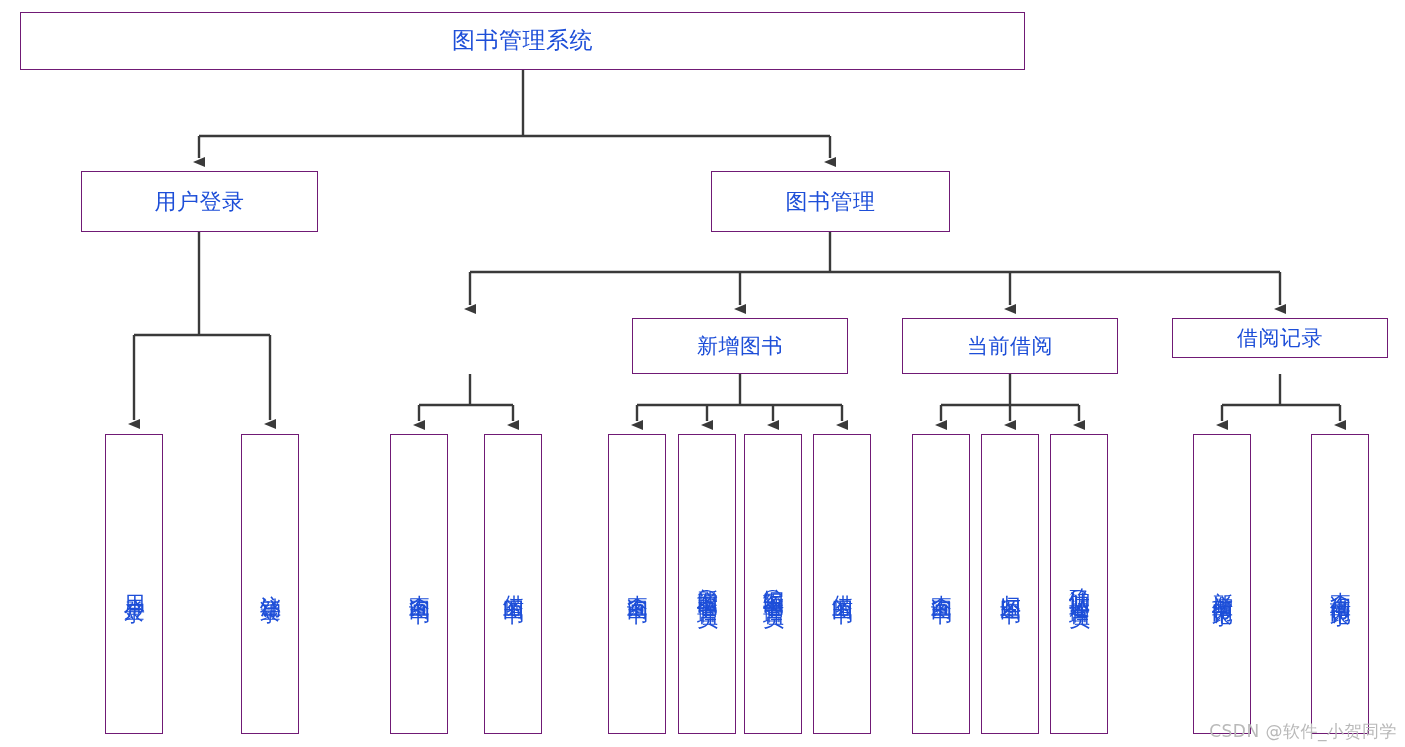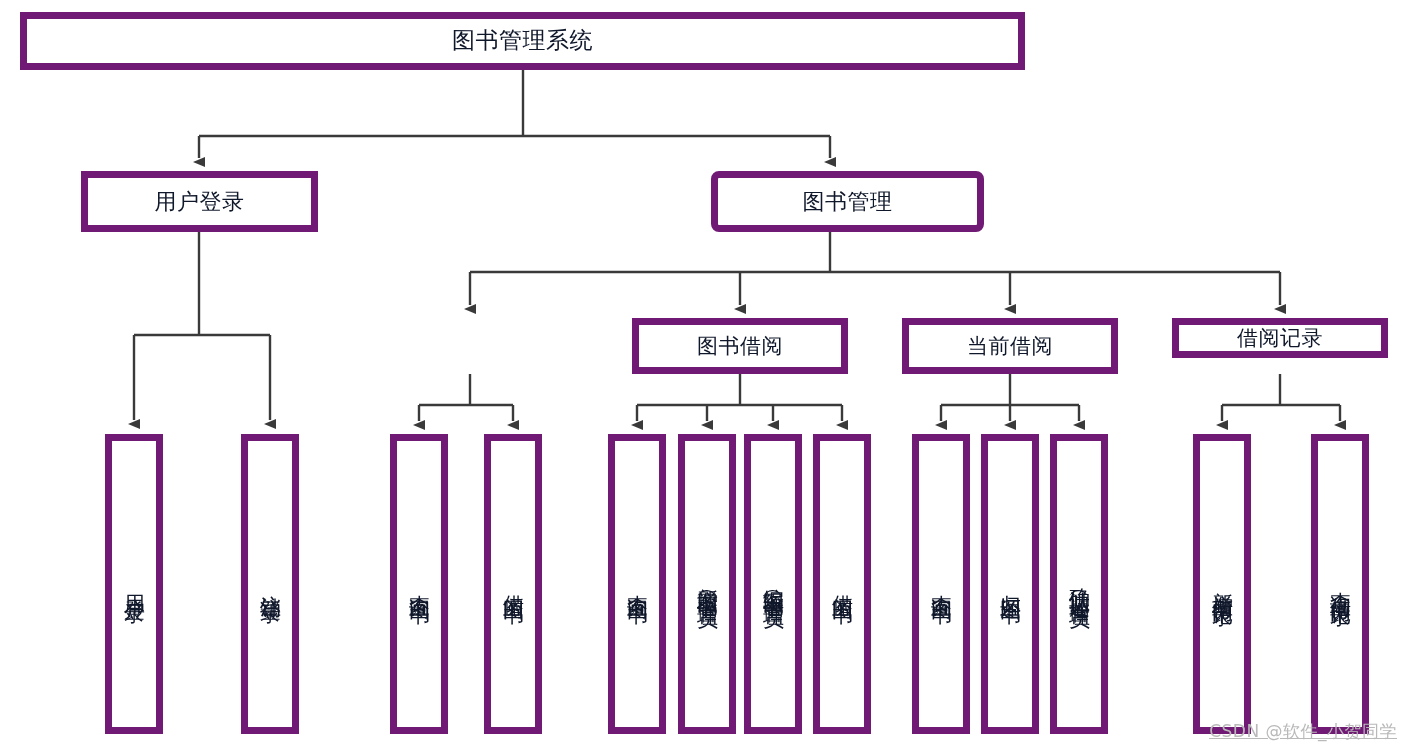--- a/index.html
+++ b/index.html
@@ -20,26 +20,26 @@
   #wires {
     position: absolute;
     left: 0;
     top: 0;
     width: 1405px;
     height: 747px;
   }
   .node {
     position: absolute;
     box-sizing: border-box;
-    border: 7px solid #701a75;
+    border: 1px solid #701a75;
     background: #ffffff;
     display: flex;
     align-items: center;
     justify-content: center;
-    color: #0f172a;
+    color: #1d4ed8;
     line-height: 1.18;
   }
   .node.root {
     font-size: 23px;
   }
   .node.lvl2 {
     font-size: 22px;
   }
   .node.lvl3 {
     font-size: 21px;
@@ -60,21 +60,20 @@
     max-height: 100%;
   }
   #watermark {
     position: absolute;
     right: 8px;
     bottom: 4px;
     font-size: 17px;
     color: #b9b9b9;
     white-space: nowrap;
     letter-spacing: 0.5px;
-    text-decoration: underline;
   }
 </style>
 </head>
 <body>
 
 <div id="canvas">
 
   <svg id="wires" viewBox="0 0 1405 747" xmlns="http://www.w3.org/2000/svg">
     <defs>
       <marker id="arrow" markerWidth="10" markerHeight="12" refX="1" refY="6" orient="auto" markerUnits="userSpaceOnUse">
@@ -125,26 +124,26 @@
     </g>
   </svg>
 
   <div class="node root" style="left:20px; top:12px; width:1005px; height:58px;">
     <span class="label">图书管理系统</span>
   </div>
 
   <div class="node lvl2" style="left:81px; top:171px; width:237px; height:61px;">
     <span class="label">用户登录</span>
   </div>
-  <div class="node lvl2" style="left:711px; top:171px; width:273px; height:61px;border-radius:8px;">
+  <div class="node lvl2" style="left:711px; top:171px; width:239px; height:61px;">
     <span class="label">图书管理</span>
   </div>
 
   <div class="node lvl3" style="left:632px; top:318px; width:216px; height:56px;">
-    <span class="label">图书借阅</span>
+    <span class="label">新增图书</span>
   </div>
   <div class="node lvl3" style="left:902px; top:318px; width:216px; height:56px;">
     <span class="label">当前借阅</span>
   </div>
   <div class="node lvl3" style="left:1172px; top:318px; width:216px; height:40px;">
     <span class="label">借阅记录</span>
   </div>
 
   <div class="node leaf" style="left:105px; top:434px; width:58px; height:300px;">
     <span class="label">用户登录</span>

